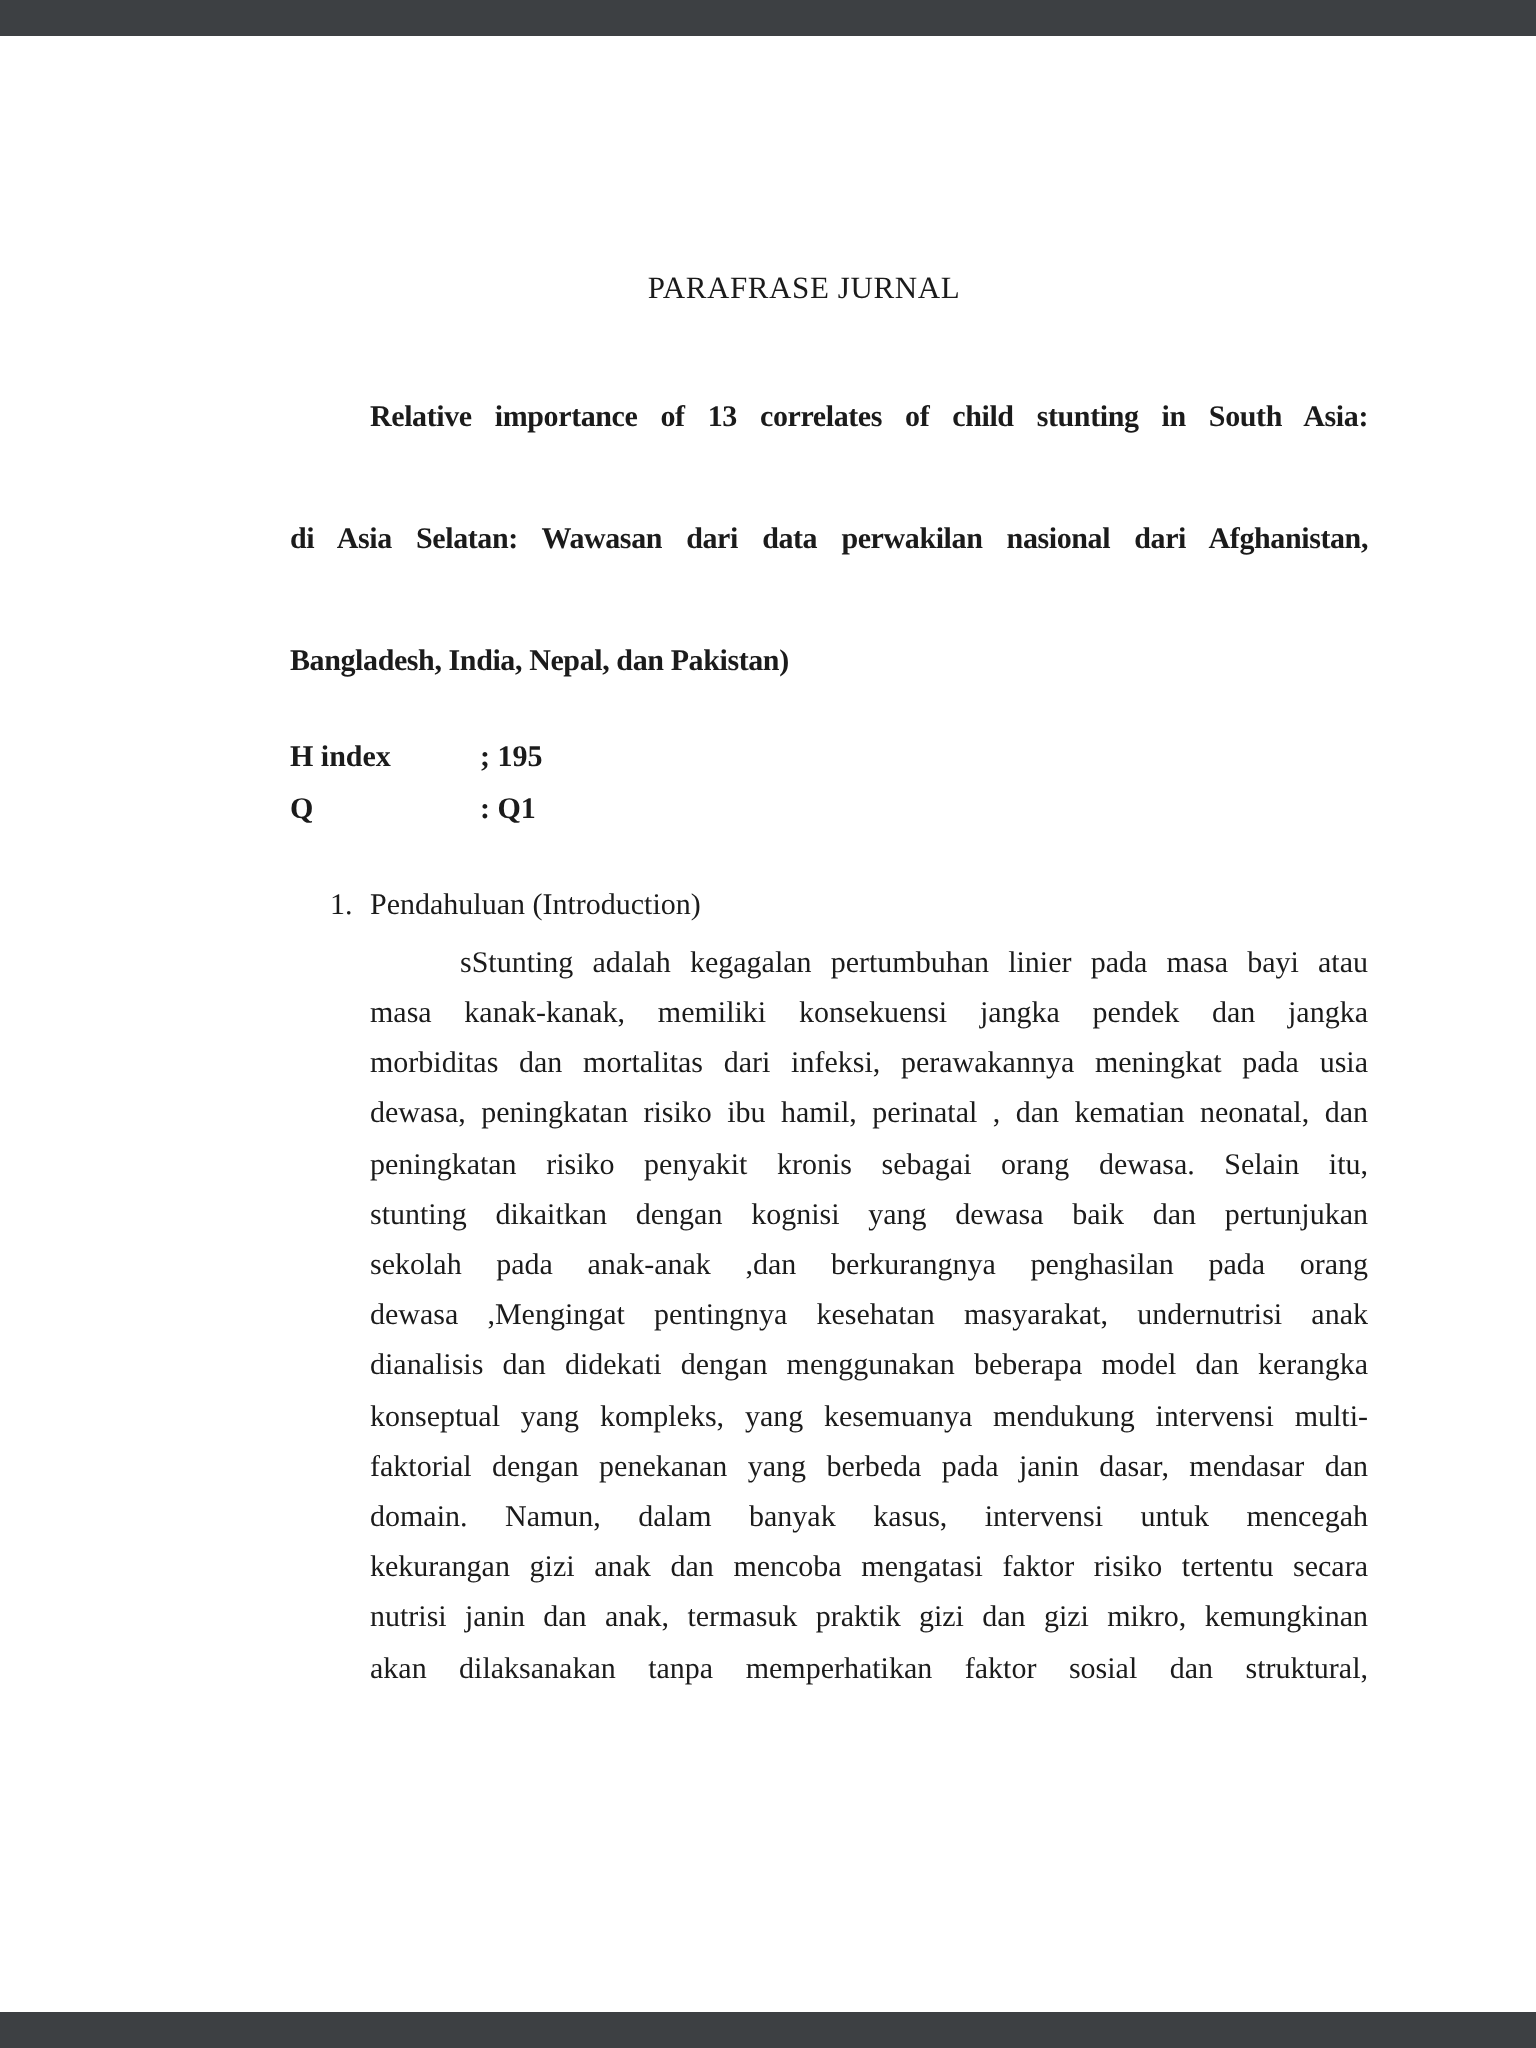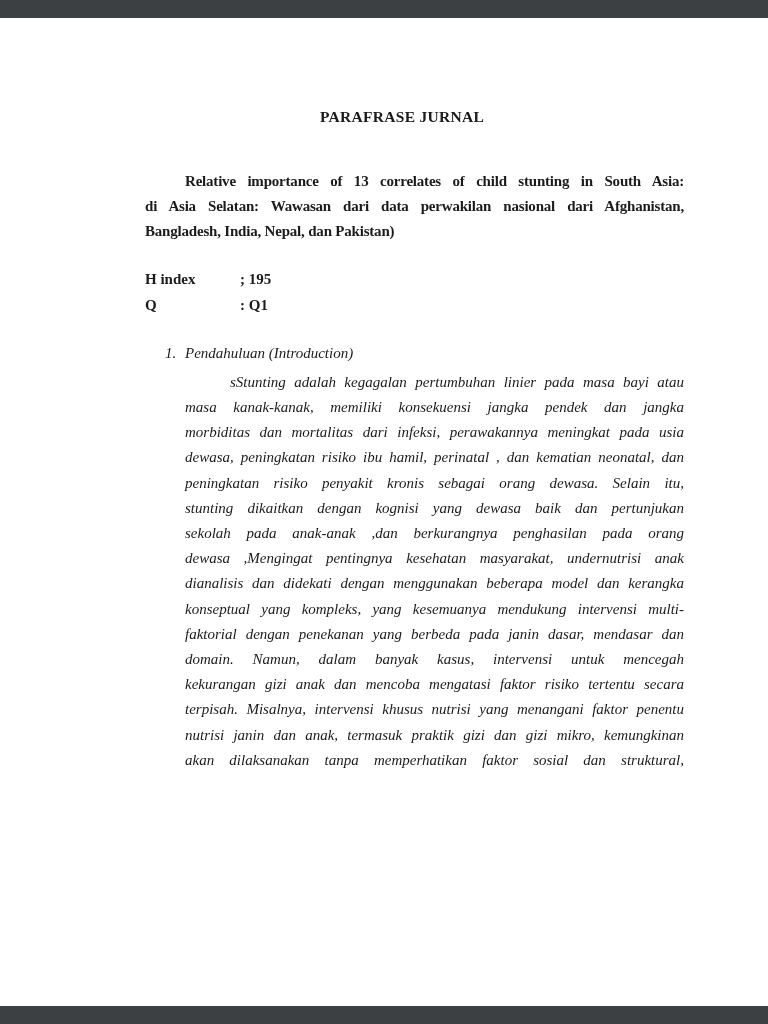--- a/index.html
+++ b/index.html
@@ -30,50 +30,50 @@
   .page {
     position: absolute;
     top: 18px;
     left: 0;
     width: 768px;
     height: 988px;
     background: #ffffff;
     font-size: 15px;
   }
   .title {
-    margin: 86px 84px 0 120px;
+    margin: 114px 84px 0 120px;
     font-size: 15.5px;
-    font-weight: bold;
+    font-weight: normal;
     text-align: center;
     line-height: 25px;
     letter-spacing: 0.3px;
   }
   .line {
     line-height: 25.2px;
     text-align: justify;
     text-align-last: justify;
     white-space: nowrap;
   }
   .line.left-last { text-align-last: left; }
   .intro {
     margin: 40px 84px 0 145px;
     font-weight: bold;
   }
-  .intro .line { letter-spacing: -0.2px; }
+  .intro .line { letter-spacing: -0.2px; margin-top: 36px; }
   .intro .line.indent { padding-left: 40px; }
   .meta {
     margin: 21px 0 0 145px;
     font-weight: bold;
   }
   .meta-row {
     display: flex;
     line-height: 26.5px;
   }
   .meta-label { width: 95px; }
-  .list { margin-top: 22px; font-style: italic; }
+  .list { margin-top: 22px; }
   .list-head {
     margin-left: 165px;
     line-height: 25.2px;
   }
   .list-num { display: inline-block; width: 20px; }
   .para { margin: 4px 84px 0 185px; }
   .para .line.indent { padding-left: 45px; }
 </style>
 </head>
 <body>
@@ -113,21 +113,20 @@
           <div class="line">dewasa, peningkatan risiko ibu hamil, perinatal , dan kematian neonatal, dan</div>
           <div class="line">peningkatan risiko penyakit kronis sebagai orang dewasa. Selain itu,</div>
           <div class="line">stunting dikaitkan dengan kognisi yang dewasa baik dan pertunjukan</div>
           <div class="line">sekolah pada anak-anak ,dan berkurangnya penghasilan pada orang</div>
           <div class="line">dewasa ,Mengingat pentingnya kesehatan masyarakat, undernutrisi anak</div>
           <div class="line">dianalisis dan didekati dengan menggunakan beberapa model dan kerangka</div>
           <div class="line">konseptual yang kompleks, yang kesemuanya mendukung intervensi multi-</div>
           <div class="line">faktorial dengan penekanan yang berbeda pada janin dasar, mendasar dan</div>
           <div class="line">domain. Namun, dalam banyak kasus, intervensi untuk mencegah</div>
           <div class="line">kekurangan gizi anak dan mencoba mengatasi faktor risiko tertentu secara</div>
-          <div class="line">terpisah. Misalnya, intervensi khusus nutrisi yang menangani faktor penentu</div>
           <div class="line">nutrisi janin dan anak, termasuk praktik gizi dan gizi mikro, kemungkinan</div>
           <div class="line">akan dilaksanakan tanpa memperhatikan faktor sosial dan struktural,</div>
         </div>
     </div>
 
   </div>
 
   <div class="bar bottom"></div>
 </div>
 

